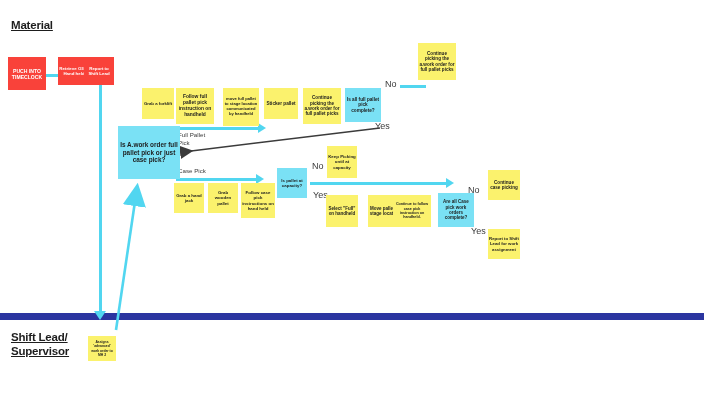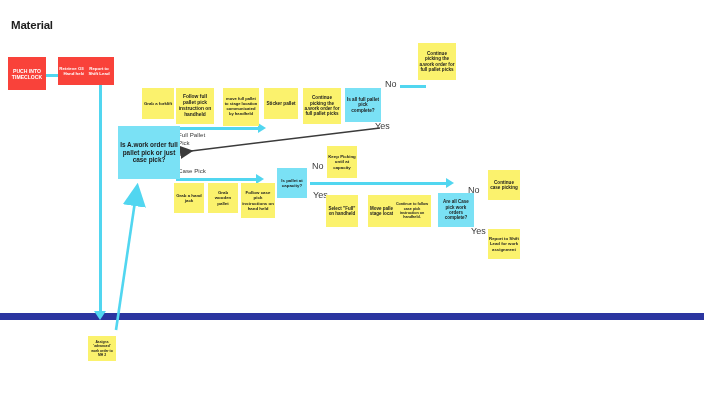--- a/index.html
+++ b/index.html
@@ -10,20 +10,21 @@
     overflow: hidden;
   }
   #canvas { position: relative; width: 704px; height: 396px; }
 
   .lane-label {
     position: absolute;
     font-weight: bold;
     color: #1d1d1d;
     line-height: 1.22;
     letter-spacing: -0.2px;
+    text-decoration: underline;
   }
   #lane-label-mh2 { left: 11px; top: 18px; font-size: 11.5px; width: 90px; }
   #lane-label-sl   { left: 11px; top: 330px; font-size: 11.5px; width: 100px; }
 
   .lane-divider {
     position: absolute;
     left: 0; width: 704px; height: 7px;
     background: #2b35a0;
   }
 
@@ -90,20 +91,24 @@
 <body>
 
 <div id="canvas">
 
   <div class="lane-label" id="lane-label-mh2">
     <div>Material</div>
   </div>
 
   <div class="lane-divider" style="top:313px;"></div>
 
+  <div class="lane-label" id="lane-label-sl">
+    <div>Shift Lead/</div>
+    <div>Supervisor</div>
+  </div>
 
   <div class="conn-h" style="left:44px; top:74px; width:16px;"></div>
   <div class="conn-h" style="left:78px; top:74px; width:17px;"></div>
 
   <div class="conn-v" style="left:99px; top:84px; height:232px;"></div>
   <div class="arrowhead ah-down" style="left:94px; top:311px;"></div>
 
   <div class="conn-h" style="left:174px; top:127px; width:78px;"></div>
   <div class="conn-h" style="left:174px; top:127px; width:86px;"></div>
   <div class="arrowhead ah-right" style="left:258px; top:122.5px;"></div>

